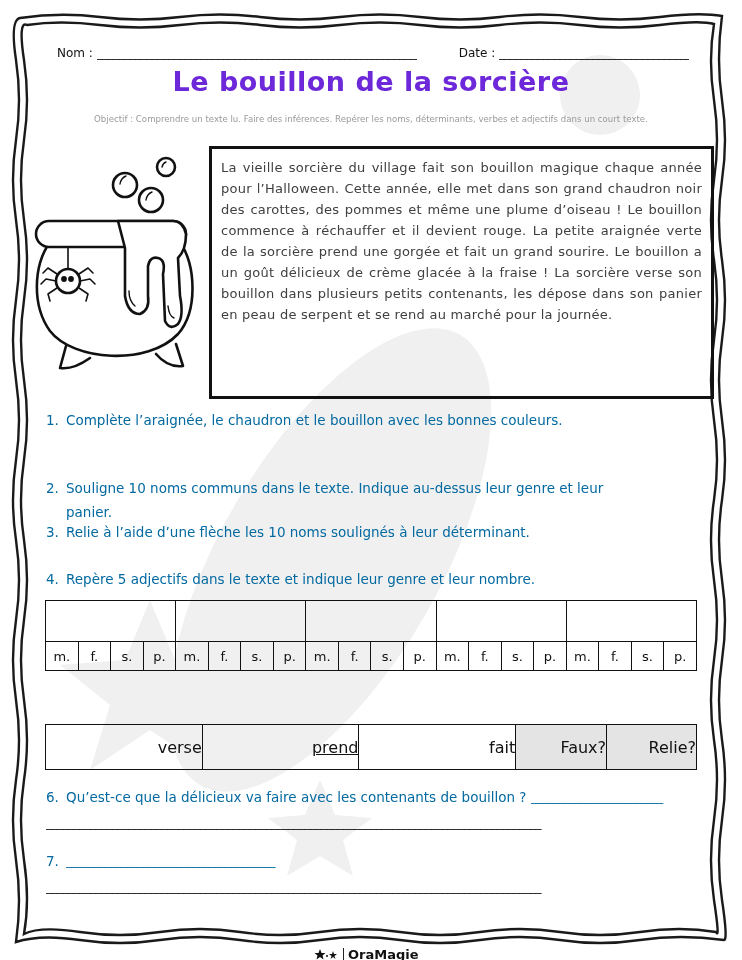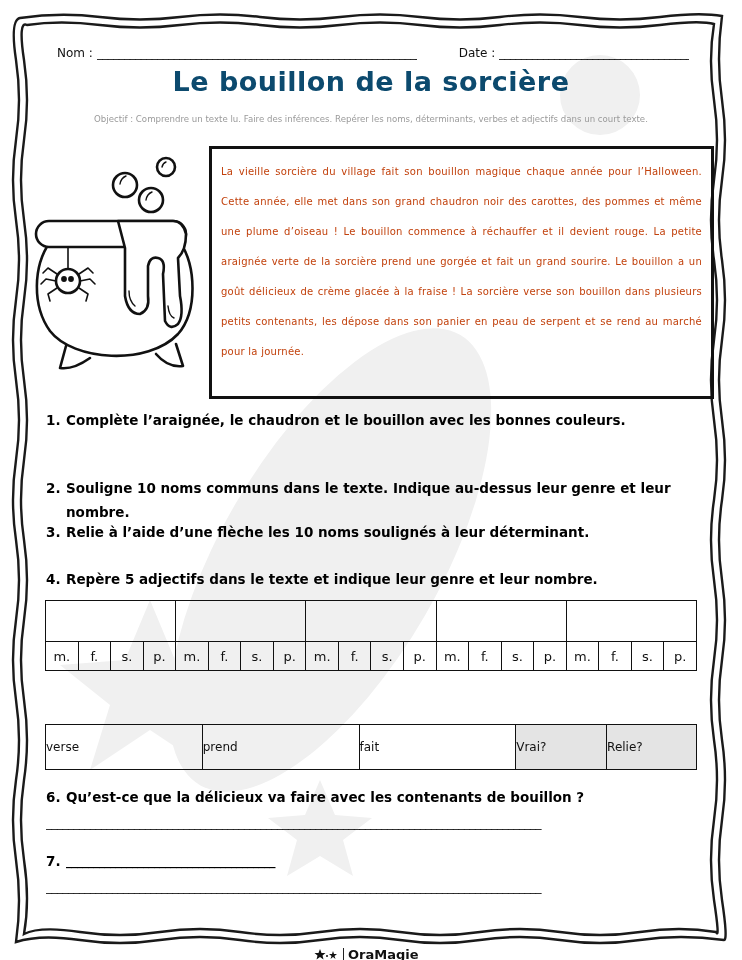--- a/index.html
+++ b/index.html
@@ -14,41 +14,41 @@
 
   .header-row { position: absolute; top: 40px; left: 57px; width: 630px; font-size: 12px; display: flex; }
   .header-row .field { display: flex; align-items: baseline; }
   .header-row .lbl { white-space: pre; }
   .header-row .line { white-space: pre; letter-spacing: -0.5px; overflow: hidden; }
   .nom-line { width: 320px; }
   .date-field { margin-left: 42px; }
   .date-line { width: 190px; }
 
   .title { position: absolute; top: 60px; left: 0; width: 742px; text-align: center;
-           font-family: "DejaVu Sans", sans-serif; font-weight: bold; font-size: 27px; letter-spacing: 0.5px; color: #0c4a6e; }
+           font-family: "DejaVu Sans", sans-serif; font-weight: bold; font-size: 27px; letter-spacing: 0.5px; color: #6d28d9; }
 
   .objective { position: absolute; top: 108px; left: 0; width: 742px; text-align: center; font-size: 8.6px; color: #9a9a9a; }
 
   .cauldron { position: absolute; left: 28px; top: 150px; width: 175px; height: 250px; }
 
   .story-box { position: absolute; left: 209px; top: 140px; width: 505px; height: 253px;
                border: 3px solid #111; padding: 8px 9px 6px 9px; }
-  .story-text { font-size: 10px; line-height: 30px; text-align: justify; color: #c2410c; letter-spacing: 0.25px; }
-
-  .q { position: absolute; left: 46px; width: 665px; font-size: 13.5px; line-height: 24px; color: #000000; font-weight: bold; }
+  .story-text { font-size: 13px; line-height: 21px; text-align: justify; color: #404040; letter-spacing: 0.25px; }
+
+  .q { position: absolute; left: 46px; width: 665px; font-size: 13.5px; line-height: 24px; color: #0369a1; }
   .q .num { display: inline-block; width: 20px; }
   .q .cont { padding-left: 20px; display: block; }
 
   .adj-table { position: absolute; left: 45px; top: 594px; width: 652px; border-collapse: collapse; }
   .adj-table td { border: 1.6px solid #111; text-align: center; font-size: 13px; }
   .adj-table .blank td { height: 41px; }
   .adj-table .gn td { height: 29px; width: 32.6px; }
 
   .vf-table { position: absolute; left: 45px; top: 718px; width: 652px; border-collapse: collapse; }
-  .vf-table td { border: 1.6px solid #111; height: 45px; text-align: left; font-size: 12px; }
+  .vf-table td { border: 1.6px solid #111; height: 45px; text-align: right; font-size: 16px; }
   .vf-table td.shaded { background: #e4e4e4; }
 
   .dash-line { white-space: pre; overflow: hidden; letter-spacing: -0.5px; }
   .full-dash { position: absolute; left: 46px; width: 650px; font-size: 12px; }
 
   .logo { position: absolute; left: 314px; top: 942px; display: flex; align-items: flex-start; }
   .logo .brand { display: flex; flex-direction: column; border-left: 1px solid #222; padding-left: 4px; margin-left: 3px; }
   .logo .brand-name { font-weight: bold; font-size: 13px; line-height: 14px; }
   .logo .brand-sub { font-size: 7px; line-height: 9px; }
 </style>
@@ -130,21 +130,21 @@
   <div class="story-box">
     <p class="story-text">La vieille sorcière du village fait son bouillon magique chaque année pour l’Halloween. Cette année, elle met dans son grand chaudron noir des carottes, des pommes et même une plume d’oiseau ! Le bouillon commence à réchauffer et il devient rouge. La petite araignée verte de la sorcière prend une gorgée et fait un grand sourire. Le bouillon a un goût délicieux de crème glacée à la fraise ! La sorcière verse son bouillon dans plusieurs petits contenants, les dépose dans son panier en peau de serpent et se rend au marché pour la journée.</p>
   </div>
 
   <div class="q" style="top:402px;">
     <span class="num">1.</span><span>Complète l’araignée, le chaudron et le bouillon avec les bonnes couleurs.</span>
   </div>
 
   <div class="q" style="top:470px;">
     <span class="num">2.</span><span>Souligne 10 noms communs dans le texte. Indique au-dessus leur genre et leur</span>
-    <span class="cont">nombre.</span>
+    <span class="cont">panier.</span>
   </div>
 
   <div class="q" style="top:514px;">
     <span class="num">3.</span><span>Relie à l’aide d’une flèche les 10 noms soulignés à leur déterminant.</span>
   </div>
 
   <div class="q" style="top:561px;">
     <span class="num">4.</span><span>Repère 5 adjectifs dans le texte et indique leur genre et leur nombre.</span>
   </div>
 
@@ -180,31 +180,32 @@
       <td>p.</td>
     </tr>
   </tbody>
     </table>
 
 
   <table class="vf-table">
     <tbody>
         <tr>
       <td style="width:157px;">verse</td>
-      <td style="width:157px;">prend</td>
+      <td style="width:157px;text-decoration:underline;">prend</td>
       <td style="width:157px;">fait</td>
-      <td class="shaded" style="width:91px;">Vrai?</td>
+      <td class="shaded" style="width:91px;">Faux?</td>
       <td class="shaded" style="width:90px;">Relie?</td>
     </tr>
   </tbody>
     </table>
 
   <div class="q" style="top:779px; display:flex;">
     <span class="num">6.</span>
       <span style="white-space:pre;">Qu’est-ce que la délicieux va faire avec les contenants de bouillon ? </span>
+      <span class="dash-line" style="flex:1; font-size:12px;">________________________</span>
   </div>
   <div class="full-dash dash-line" style="top:810px;">__________________________________________________________________________________________</div>
 
   <div class="q" style="top:843px; display:flex;">
     <span class="num">7.</span>
       <span class="dash-line" style="flex:1; font-size:12px;">______________________________________</span>
   </div>
   <div class="full-dash dash-line" style="top:874px;">__________________________________________________________________________________________</div>
 
   <div class="logo">

